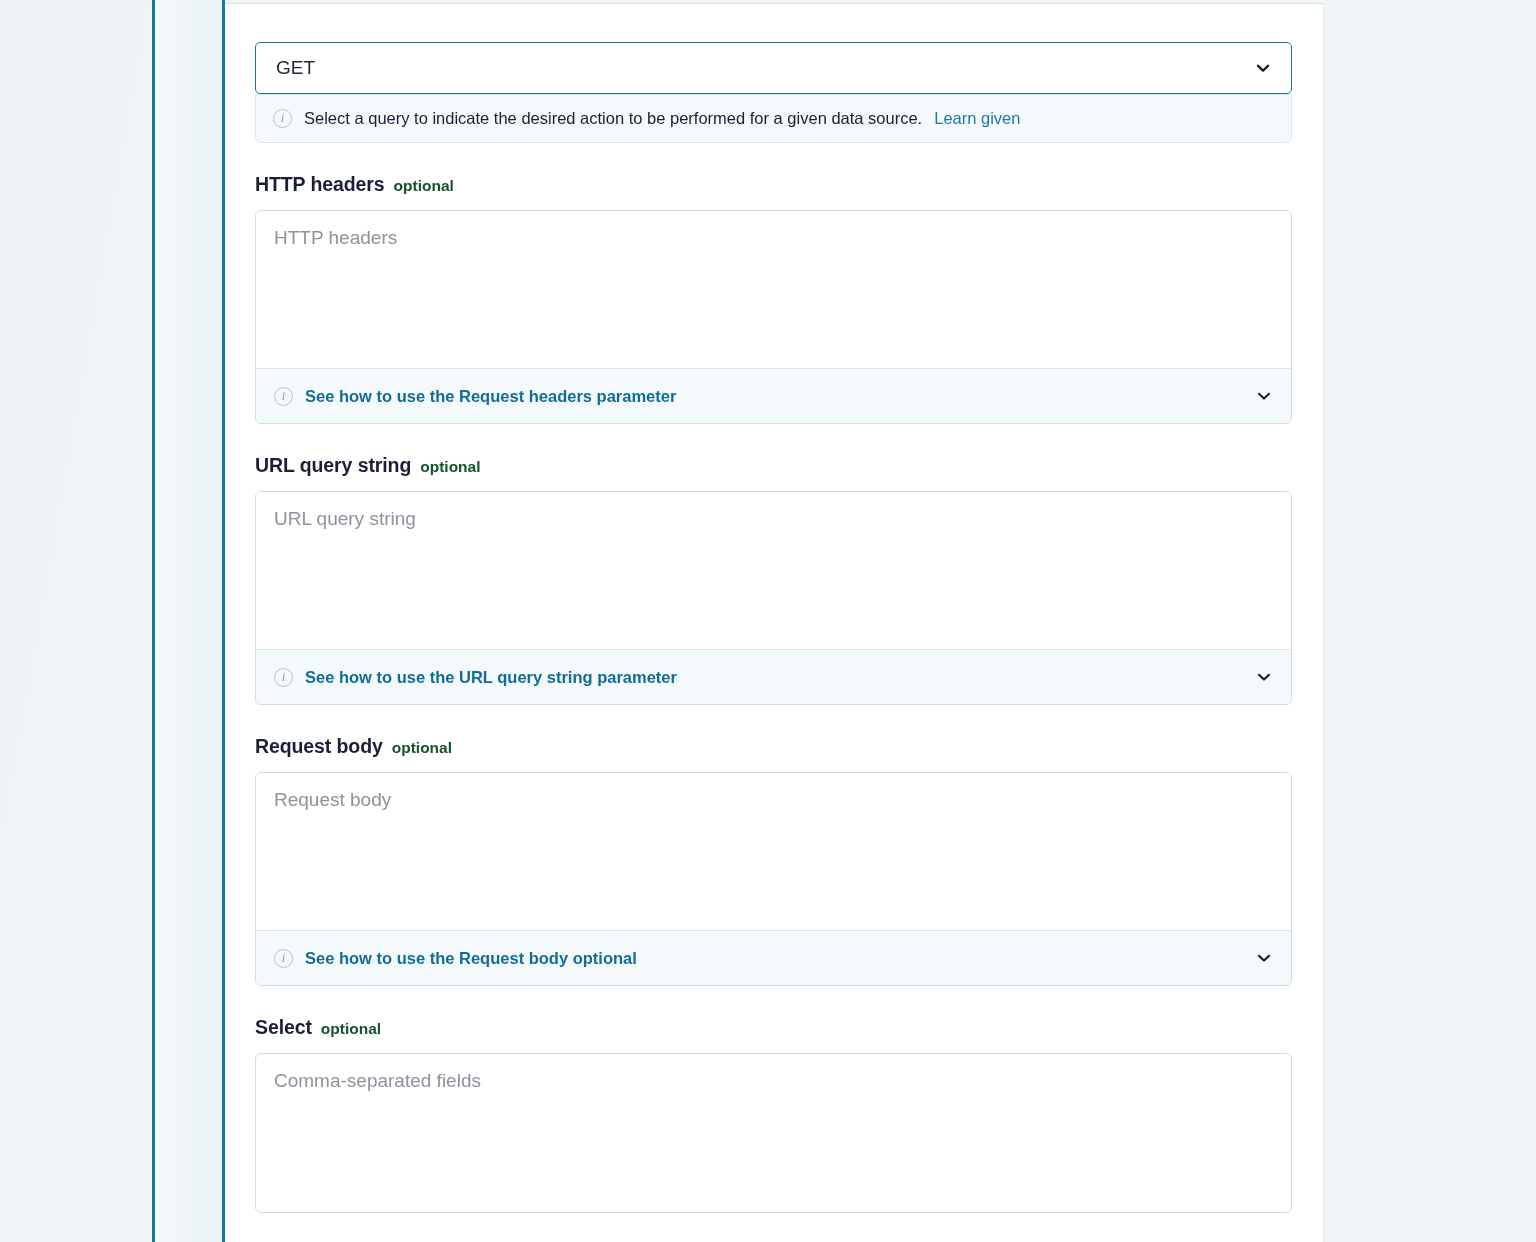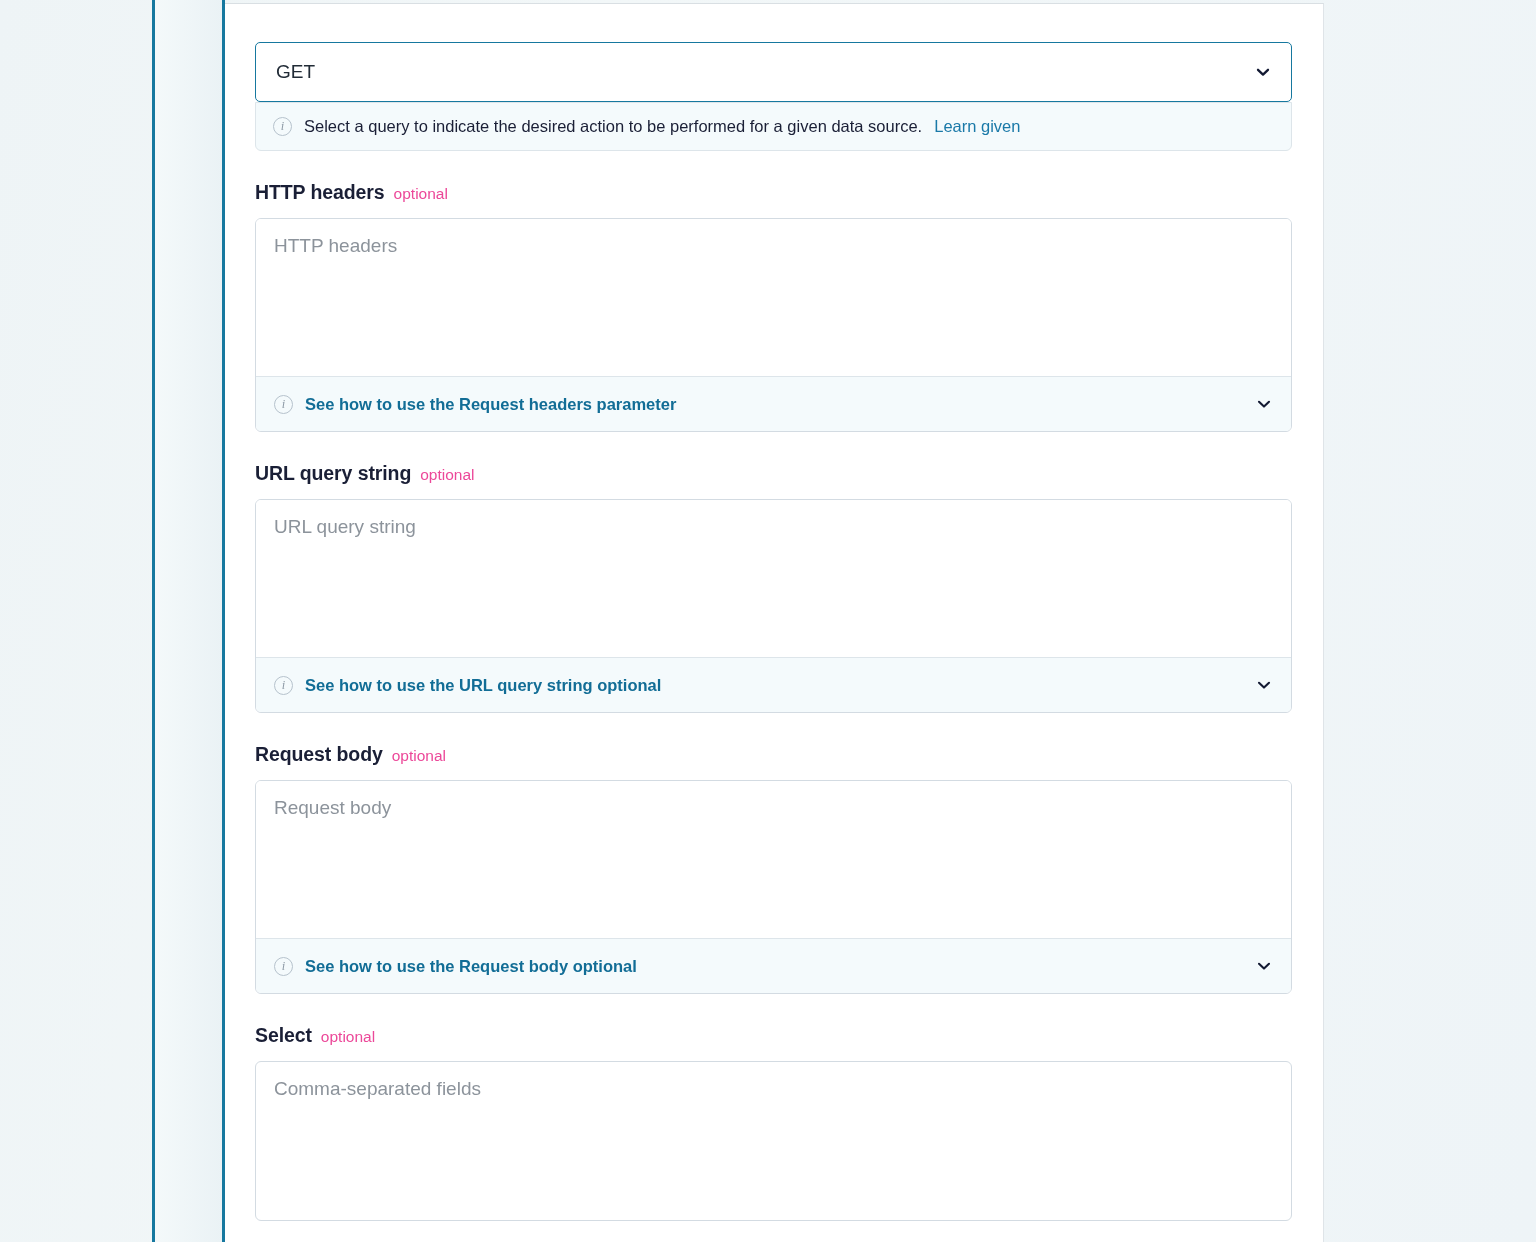--- a/index.html
+++ b/index.html
@@ -64,28 +64,28 @@
 
   .field-label .title {
     font-size: 19.5px;
     font-weight: bold;
     color: #1a1f36;
     letter-spacing: -0.1px;
   }
 
   .field-label .optional {
     font-size: 15.5px;
-    font-weight: normal;
-    color: #ec4899;
+    font-weight: bold;
+    color: #14532d;
   }
 
   
   .select-wrap {
     position: relative;
-    height: 60px;
+    height: 52px;
     border: 1.5px solid #16789f;
     border-radius: 5px;
     background: #fff;
     display: flex;
     align-items: center;
     padding: 0 20px;
   }
   .select-wrap .value {
     font-size: 19px;
     color: #212b36;
@@ -251,21 +251,21 @@
     <div class="field">
       <div class="field-label">
         <span class="title">URL query string</span>
         <span class="optional">optional</span>
       </div>
 
       <div class="combo">
         <div class="area">URL query string</div>
         <div class="combo-foot">
           <span class="info-icon">i</span>
-          <span class="callout-link bold">See how to use the URL query string optional</span>
+          <span class="callout-link bold">See how to use the URL query string parameter</span>
           <span class="callout-chev">
             <svg width="18" height="18" viewBox="0 0 18 18" aria-hidden="true">
               <path d="M4 6.8 L9 11.6 L14 6.8" fill="none" stroke="#131a33" stroke-width="2.1" stroke-linecap="round" stroke-linejoin="round"></path>
             </svg>
           </span>
         </div>
       </div>
     </div>
 
     <div class="sp-30"></div>

